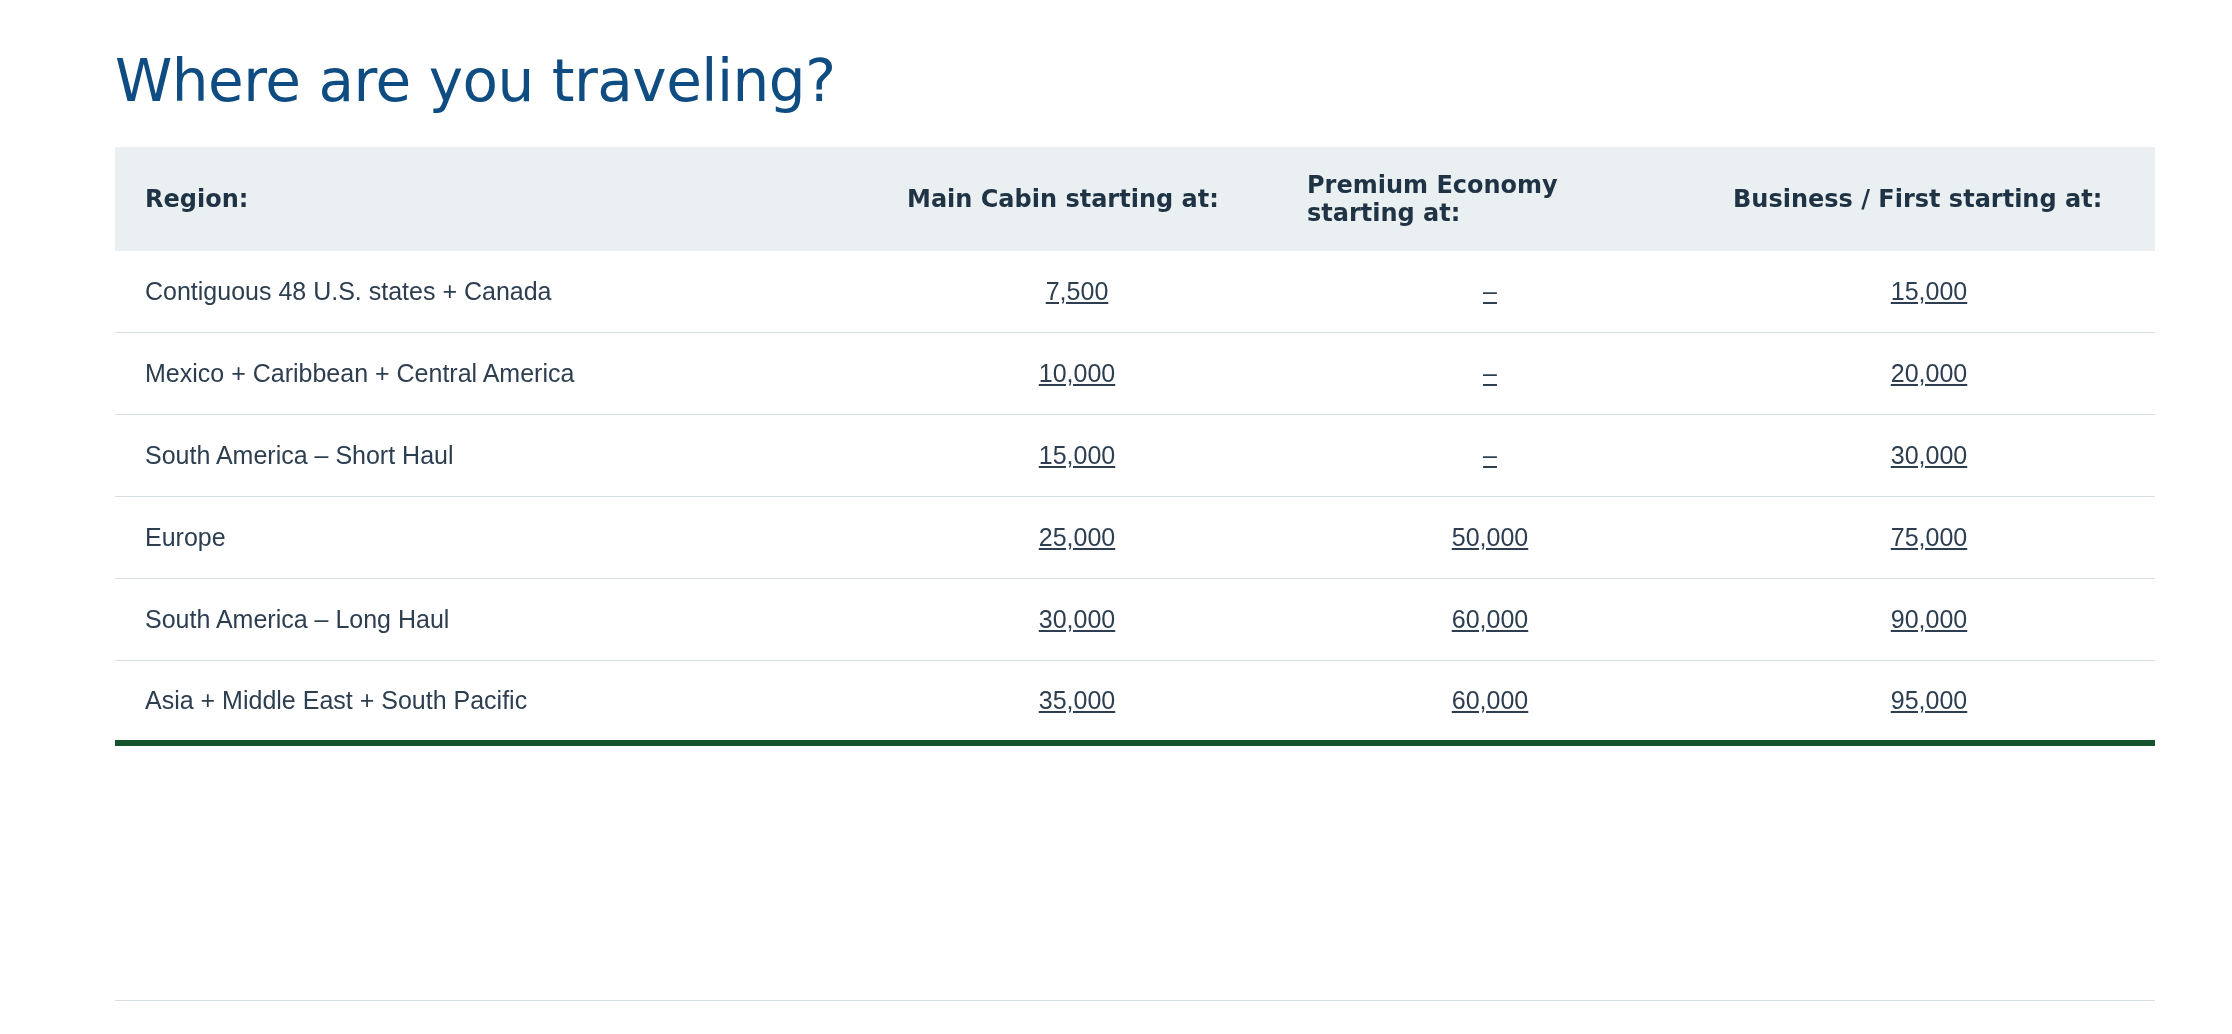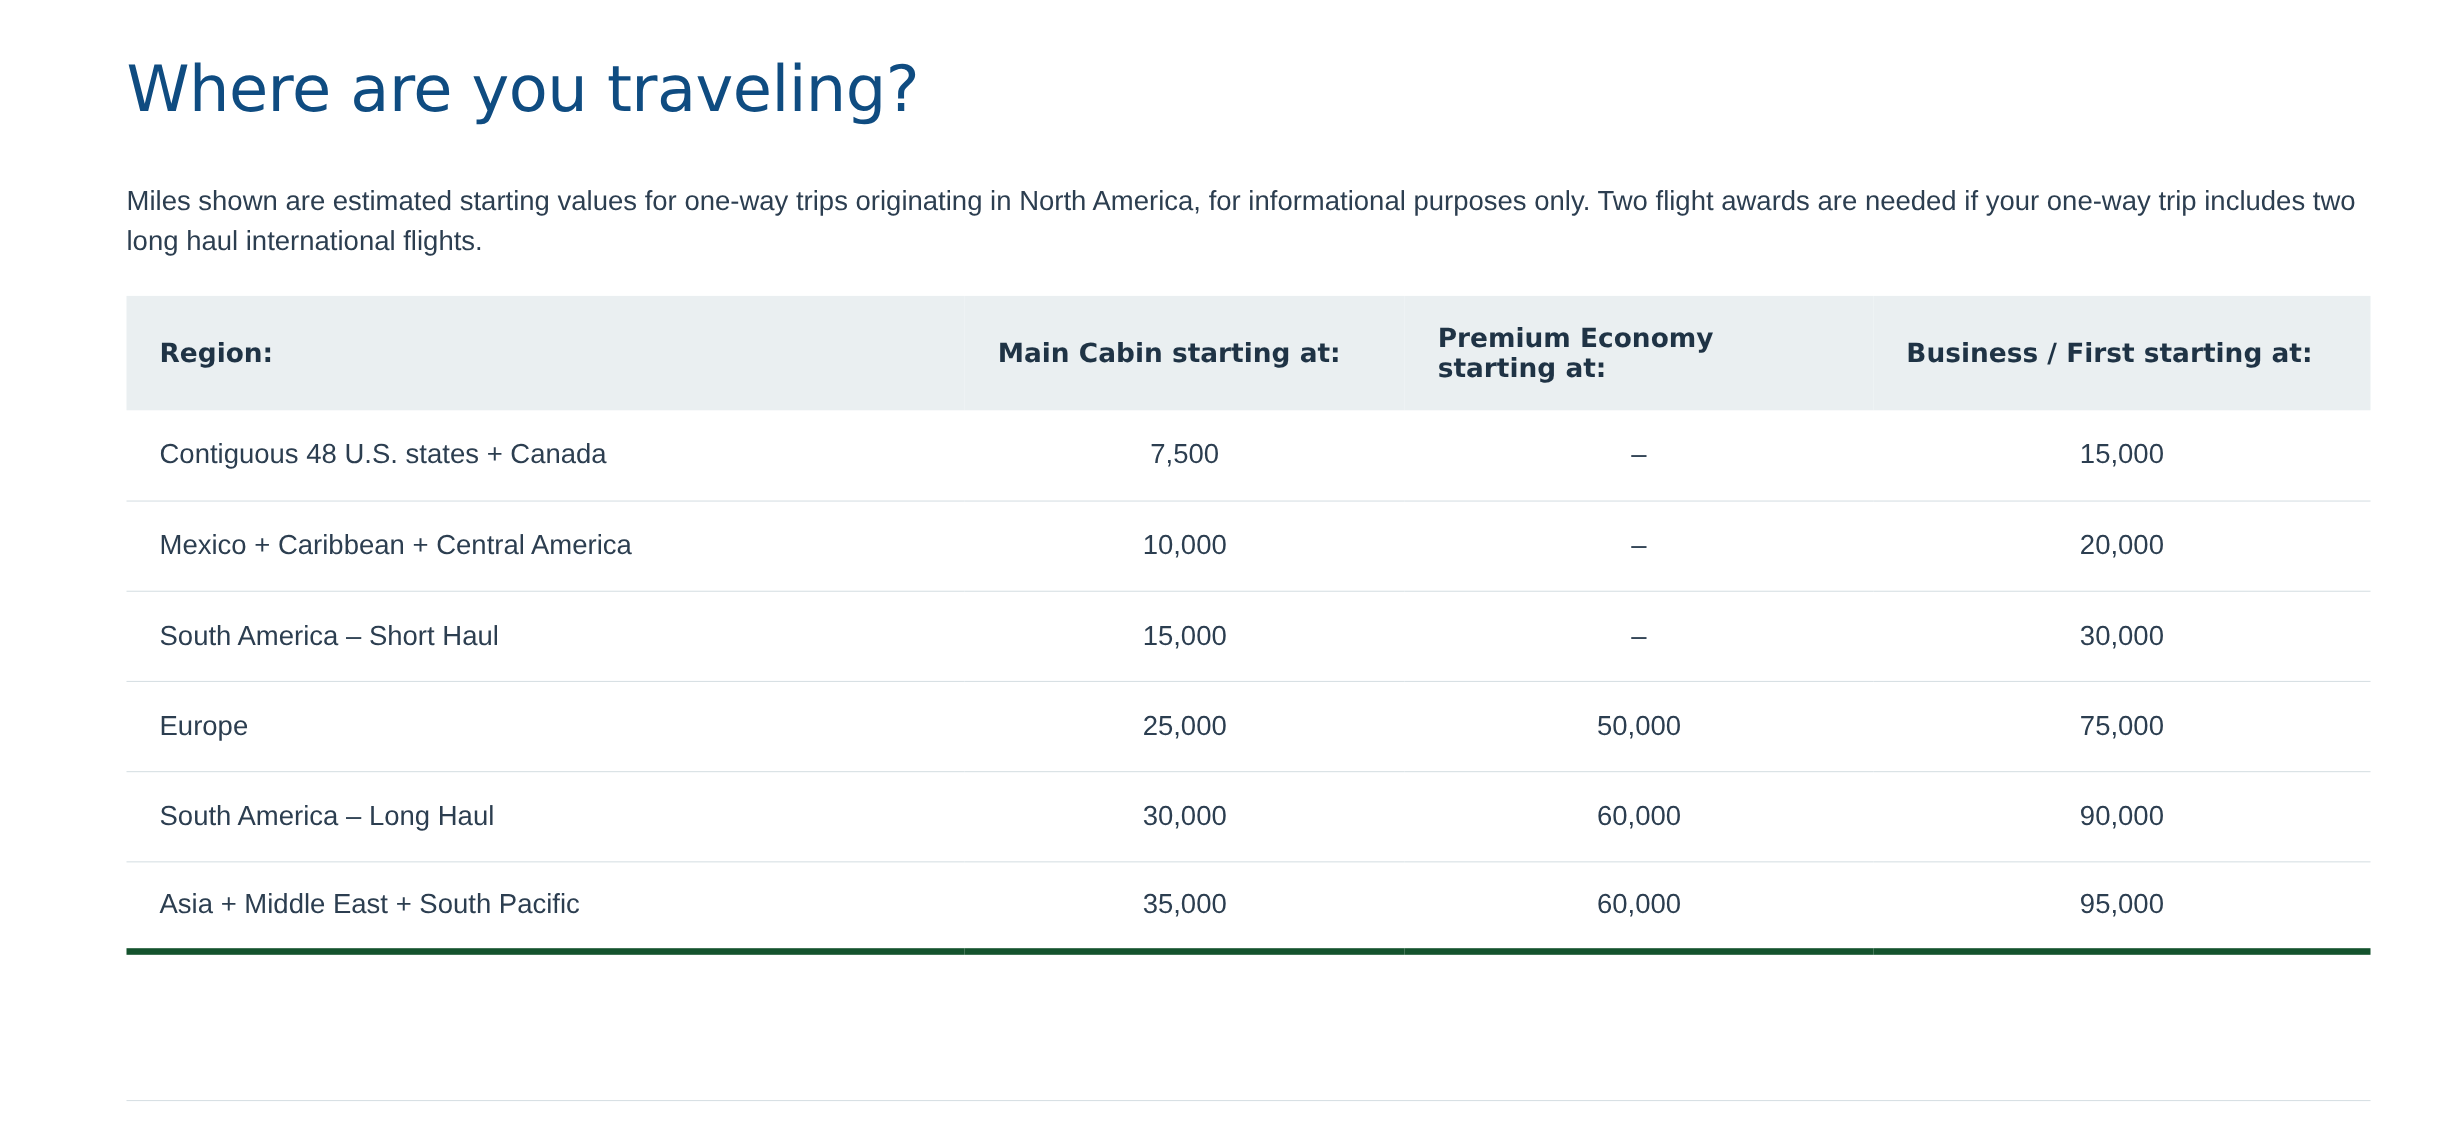--- a/index.html
+++ b/index.html
@@ -87,20 +87,21 @@
 
   .award-table tbody tr:last-child td {
     border-bottom: 6px solid #14532d;
   }
 
   .award-table tbody td.cell-region {
     text-align: left;
   }
   .award-table tbody td.cell-num {
     text-align: center;
+    text-decoration: underline;
   }
 
   col.c-region { width: 762px; }
   col.c-main   { width: 400px; }
   col.c-prem   { width: 426px; }
   col.c-bus    { width: 452px; }
 
   .bottom-rule {
     position: absolute;
     left: 115px;
@@ -111,21 +112,20 @@
   }
 </style>
 </head>
 <body>
 
 <div class="page">
   <div class="content">
 
     <h1 class="page-title">Where are you traveling?</h1>
 
-    <p class="intro">Miles shown are estimated starting values for one-way trips originating in North America, for informational purposes only. Two flight awards are needed if your one-way trip includes two long haul international flights.</p>
 
     <table class="award-table">
       <colgroup>
         <col class="c-region">
         <col class="c-main">
         <col class="c-prem">
         <col class="c-bus">
       </colgroup>
       <thead>
         <tr>

